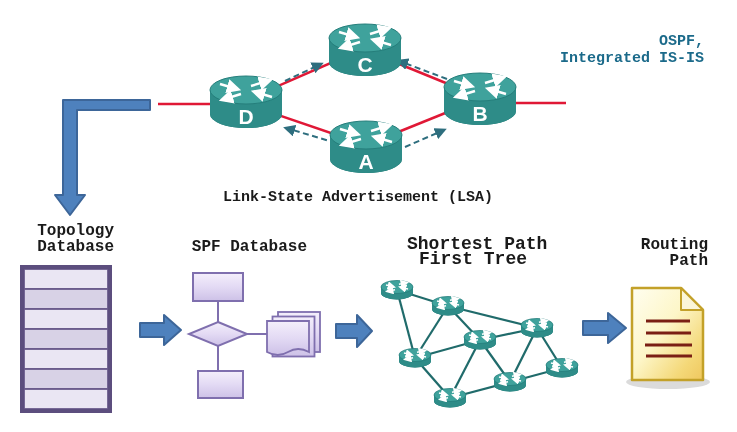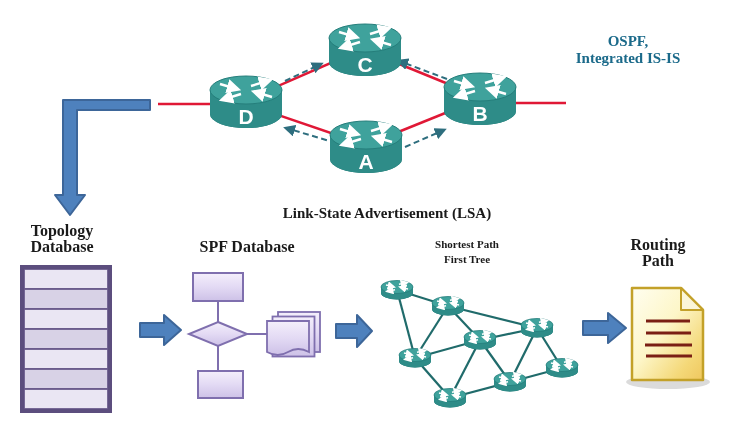--- a/index.html
+++ b/index.html
@@ -2,28 +2,28 @@
 <html><head>
 <meta charset="utf-8">
 <style>
   html,body{margin:0;padding:0;background:#ffffff;}
   .canvas{
     position:relative;width:737px;height:432px;background:#ffffff;
     font-family:"Liberation Sans", sans-serif;overflow:hidden;
   }
   .canvas svg{position:absolute;left:0;top:0;}
   .label{
-    position:absolute;font-weight:bold;color:#1a1a1a;text-align:center;
-    font-family:Liberation Serif, serif;white-space:nowrap;
+    position:absolute;font-weight:bold;color:#1a1a1a;text-align:right;
+    font-family:Liberation Mono, monospace;white-space:nowrap;
   }
   .label span{display:block;}
   .note{color:#1b6a8a;font-size:15px;line-height:17px;}
   .caption{font-size:15px;}
   .stage-title{font-size:16px;line-height:16px;}
-  .tree-title{font-size:11px;line-height:15px;}
+  .tree-title{font-size:18px;line-height:15px;}
 </style>
 </head>
 <body>
 
 <div class="canvas">
 
   <svg width="737" height="432" viewBox="0 0 737 432">
     <defs>
       <linearGradient id="lavGrad" x1="0" y1="0" x2="0" y2="1">
         <stop offset="0" stop-color="#f4effb"></stop>
@@ -178,21 +178,21 @@
         <line x1="646" y1="356" x2="692" y2="356"></line>
       </g>
     </g>
   </svg>
 
   <div class="label note" style="left:552px;top:33px;width:152px;">
     <span>OSPF,</span>
     <span>Integrated IS-IS</span>
   </div>
 
-  <div class="label caption" style="left:223px;top:205px;width:240px;margin-left:44px;">Link-State Advertisement (LSA)</div>
+  <div class="label caption" style="left:223px;top:189px;width:240px;">Link-State Advertisement (LSA)</div>
 
   <div class="label stage-title" style="left:10px;top:223px;width:104px;">
     <span>Topology</span>
     <span>Database</span>
   </div>
 
   <div class="label stage-title" style="left:187px;top:239px;width:120px;">SPF Database</div>
 
   <div class="label tree-title" style="left:407px;top:237px;width:120px;">
     <span>Shortest Path</span>

